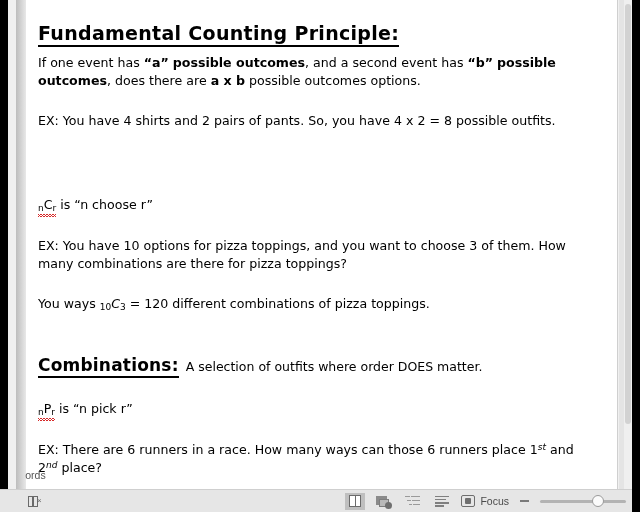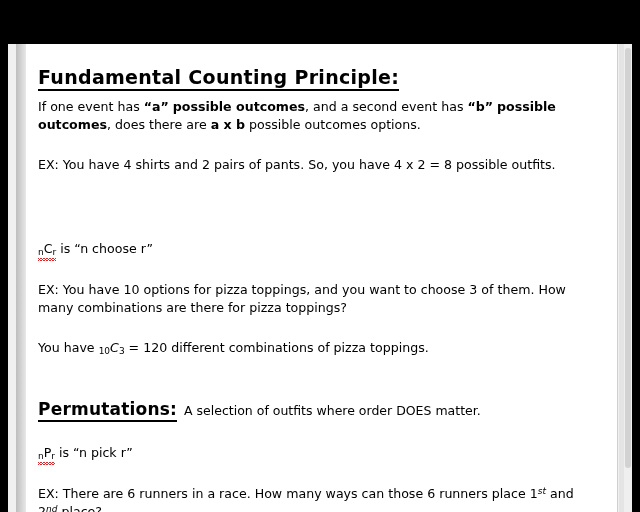--- a/index.html
+++ b/index.html
@@ -10,21 +10,20 @@
     overflow: hidden;
     background: #000000;
     font-family: "Liberation Sans", sans-serif;
   }
 
   #app {
     position: relative;
     width: 640px;
     height: 360px;
     background: #000000;
-    margin-top: 44px;
   }
 
   
   .workspace {
     position: absolute;
     left: 8px;
     top: 0;
     width: 624px;
     height: 489px;
     background: #f0f0f0;
@@ -390,29 +389,29 @@
           <span>is “n choose r”</span>
         </div>
 
         <div class="spacer-md"></div>
 
         <div class="body">EX:  You have 10 options for pizza toppings, and you want to choose 3 of them.  How many combinations are there for pizza toppings?</div>
 
         <div class="spacer-md"></div>
 
         <div class="body">
-          <span>You have </span><span class="sub">10</span><i style="font-style:italic;">C</i><span class="sub">3</span><span> = 120 different combinations of pizza toppings.</span>
+          <span>You ways </span><span class="sub">10</span><i style="font-style:italic;">C</i><span class="sub">3</span><span> = 120 different combinations of pizza toppings.</span>
         </div>
       </div>
 
       <div style="height:42px;"></div>
 
       <div>
         <div class="h-inline-wrap">
-          <span class="h-sub">Permutations:</span>
+          <span class="h-sub">Combinations:</span>
           <span class="h-desc">A selection of outfits where order DOES matter.</span>
         </div>
 
         <div class="spacer-md"></div>
 
         <div class="body">
           <span class="squiggle"><span class="sub">n</span><span>P</span><span class="sub">r</span></span>
           <span>is “n pick r”</span>
         </div>
 

